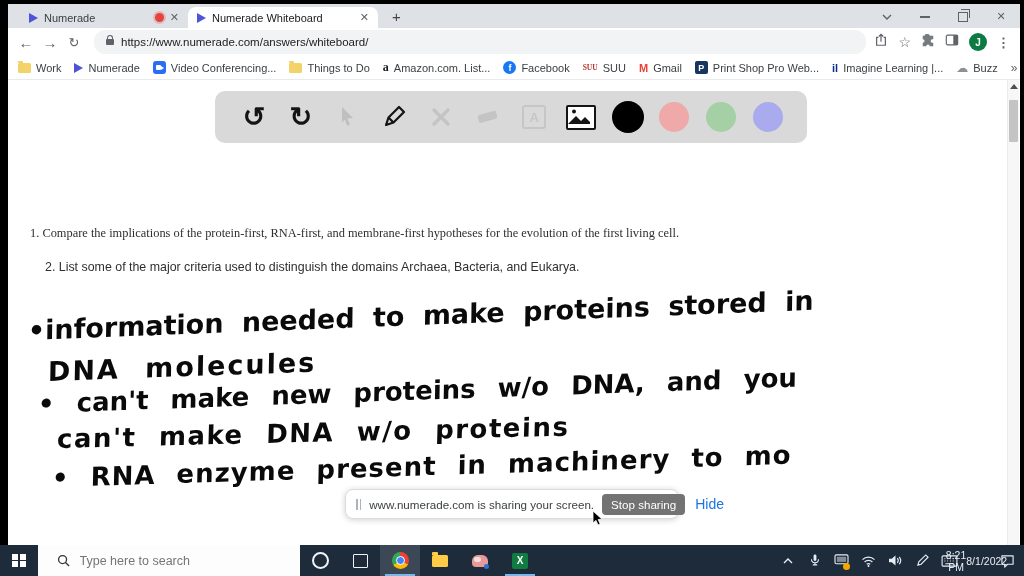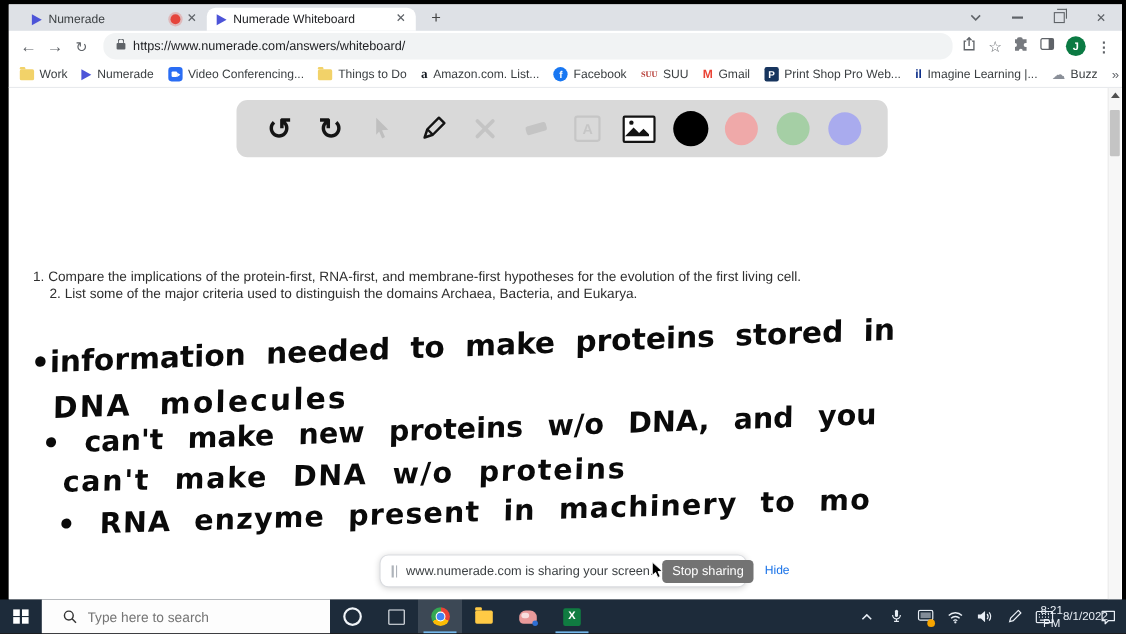--- a/index.html
+++ b/index.html
@@ -55,21 +55,21 @@
   .ic-suu{font-size:7.5px;font-weight:bold;color:#b3342e;font-family:"Liberation Serif",serif;}
   .ic-gmail{font-size:11px;font-weight:bold;color:#ea4335;}
   .ic-print{width:13px;height:13px;background:#17355e;border-radius:2px;color:#fff;font-size:9px;font-weight:bold;display:flex;align-items:center;justify-content:center;}
   .ic-imagine{font-size:11px;font-weight:bold;color:#0d2f8a;}
   .ic-buzz{font-size:12px;color:#8a8f98;}
   .bm-overflow{margin-left:auto;color:#5f6368;font-size:12px;padding-right:4px;}
 
   
   .content{position:absolute;left:0;right:0;top:76px;bottom:0;background:#fff;}
   .question{position:absolute;font-size:12.4px;color:#2f2f2f;white-space:nowrap;}
-  .q1{left:22px;top:164px;}
+  .q1{left:22px;top:146px;font-family:Liberation Serif, serif;}
   .q2{left:37px;top:180px;}
 
   .hand{position:absolute;font-family:"DejaVu Sans",sans-serif;font-weight:700;color:#0a0a0a;white-space:nowrap;transform-origin:left center;}
   .h1{left:20px;top:235px;font-size:27px;word-spacing:9px;transform:rotate(-2.2deg) skewX(-3deg);}
   .h2{left:40px;top:276px;font-size:27px;letter-spacing:2px;word-spacing:14px;transform:rotate(-2deg) skewX(-3deg);}
   .h3{left:30px;top:309px;font-size:26px;word-spacing:13px;transform:rotate(-2deg) skewX(-3deg);}
   .h4{left:49px;top:344px;font-size:26px;letter-spacing:1.5px;word-spacing:12px;transform:rotate(-1.4deg) skewX(-3deg);}
   .h5{left:44px;top:383px;font-size:26px;letter-spacing:1px;word-spacing:11px;transform:rotate(-1.8deg) skewX(-3deg);}
 
   
@@ -82,27 +82,27 @@
   .wb-imgbox svg{position:absolute;left:0;top:0;}
   .wb-circle{width:30px;height:30px;border-radius:50%;}
   .wb-circle.big{width:32px;height:32px;}
 
   
   .scrollbar{position:absolute;right:5px;top:80px;bottom:31px;width:11px;background:#f7f7f7;border-left:1px solid #ececec;z-index:4;}
   .sb-arrow{width:0;height:0;margin:4px auto 0;border-bottom:5px solid #505050;border-left:4px solid transparent;border-right:4px solid transparent;}
   .sb-thumb{position:absolute;top:20px;left:1px;width:9px;height:42px;background:#c4c4c4;border-radius:1px;}
 
   
-  .sharebar{position:absolute;left:345px;top:504px;width:334px;height:30px;background:#fff;border:1px solid #dadce0;border-radius:8px;
+  .sharebar{position:absolute;left:345px;top:489px;width:334px;height:30px;background:#fff;border:1px solid #dadce0;border-radius:8px;
             box-shadow:0 1px 6px rgba(0,0,0,.18);display:flex;align-items:center;gap:8px;padding:0 10px;box-sizing:border-box;z-index:9;}
   .grip{display:flex;gap:2px;}
   .grip i{width:1.6px;height:11px;background:#aeb3ba;}
   .share-msg{font-size:11.6px;color:#3c4043;white-space:nowrap;}
   .stop-btn{background:#737373;color:#fff;font-size:11.6px;padding:4px 9px;border-radius:4px;border:none;white-space:nowrap;}
-  .hide-btn{color:#1a73e8;font-size:11px;margin-left:2px;}
+  .hide-btn{color:#1a73e8;font-size:14px;margin-left:2px;}
   .cursor{position:absolute;left:592px;top:511px;z-index:10;}
 
   
   .taskbar{position:absolute;left:0;right:0;bottom:0;height:31px;background:#1d2b3a;display:flex;align-items:stretch;z-index:8;color:#e8eef5;}
   .tb-cell{display:flex;align-items:center;justify-content:center;}
   .start{width:38px;}
   .winlogo{display:grid;grid-template-columns:6px 6px;grid-template-rows:6px 6px;gap:1.5px;}
   .winlogo i{background:#fff;}
   .tsearch{width:262px;background:#fdfdfd;display:flex;align-items:center;gap:8px;padding:0 10px;box-sizing:border-box;}
   .tsearch input{border:none;outline:none;background:transparent;font-size:12.5px;color:#333;width:200px;font-family:"Liberation Sans",sans-serif;}

